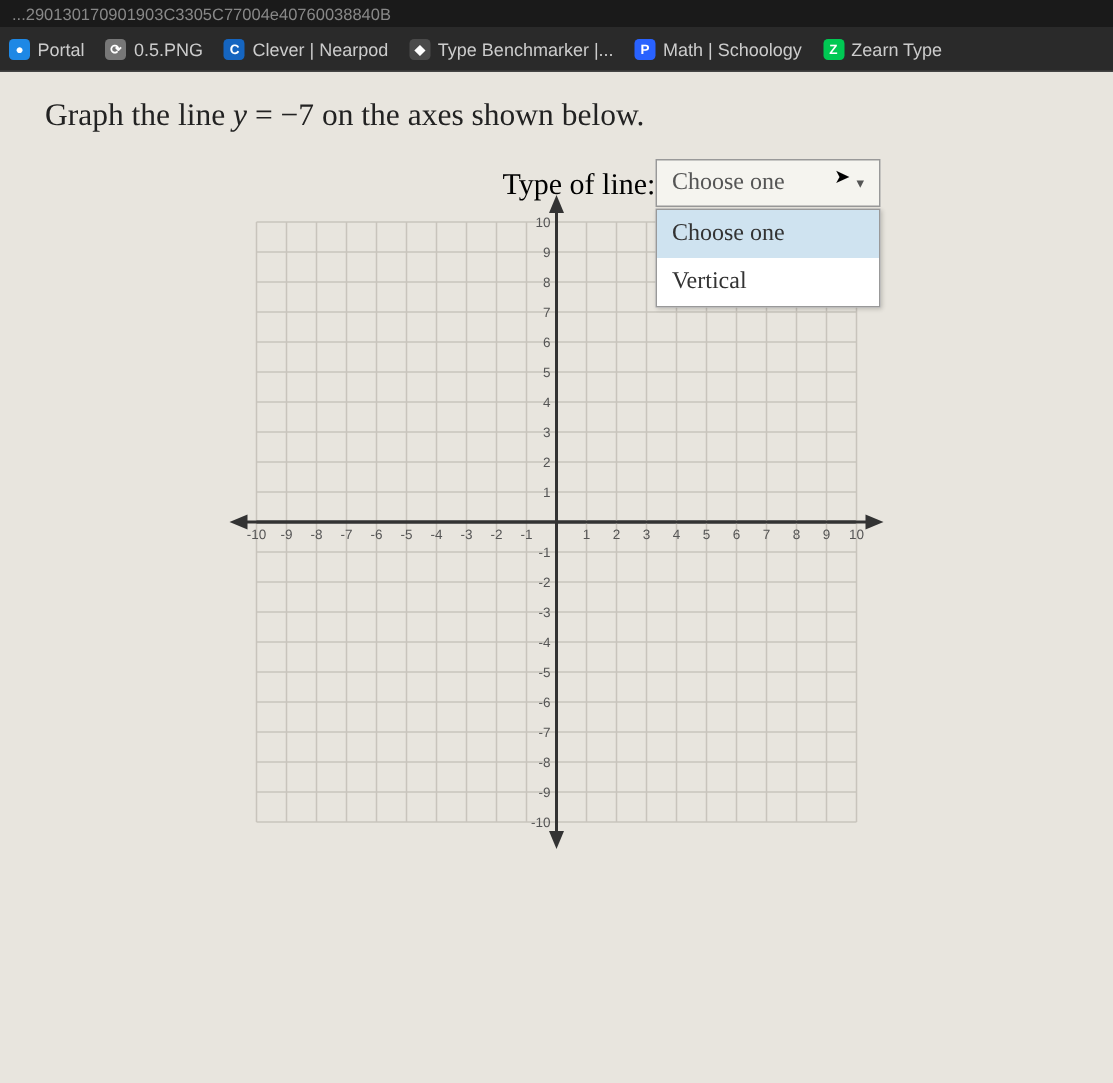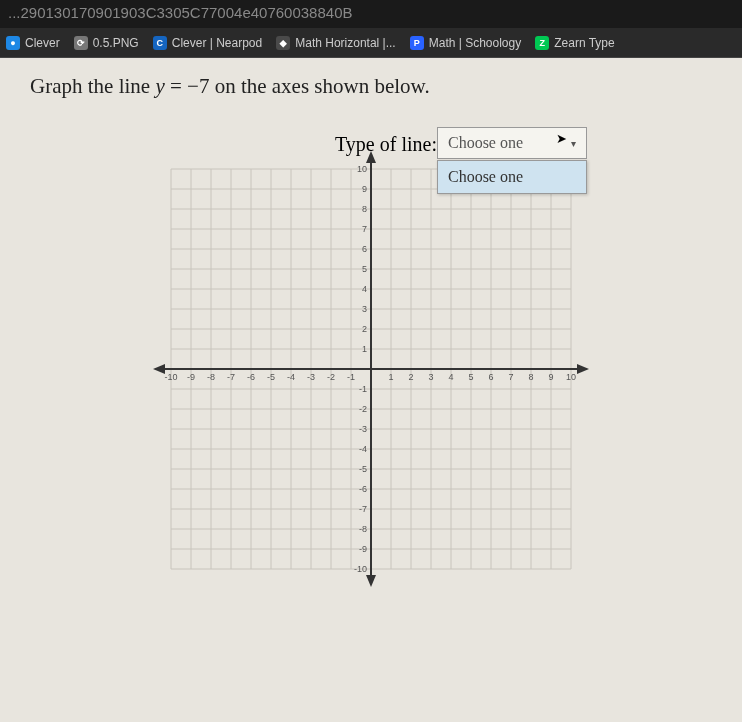--- a/index.html
+++ b/index.html
@@ -1,22 +1,22 @@
 <!DOCTYPE html>
 <html><head>
 <meta charset="utf-8">
 <style>
 * { margin: 0; padding: 0; box-sizing: border-box; }
 body { width: 742px; height: 722px; background: #d8d3cc; font-family: Georgia, serif; overflow: hidden; }
-.url-bar { background: #1a1a1a; color: #888; font-family: Arial, sans-serif; font-size: 15px; padding: 4px 8px; height: 28px; overflow: hidden; white-space: nowrap; }
+.url-bar { background: #1a1a1a; color: #888; font-family: Arial, sans-serif; font-size: 11px; padding: 4px 8px; height: 18px; overflow: hidden; white-space: nowrap; }
 .bookmarks { background: #2a2a2a; height: 30px; display: flex; align-items: center; padding: 0 6px; gap: 14px; font-family: Arial, sans-serif; font-size: 12px; color: #ccc; border-bottom: 1px solid #444; }
 .bookmark { display: flex; align-items: center; gap: 5px; cursor: pointer; white-space: nowrap; }
 .bm-icon { width: 14px; height: 14px; border-radius: 3px; display: inline-flex; align-items: center; justify-content: center; font-size: 9px; font-weight: bold; color: #fff; }
 .content { background: #e8e5de; padding: 16px 30px; height: 674px; position: relative; }
-.question { font-size: 21px; color: #222; font-family: Georgia, serif; margin-bottom: 28px; }
+.question { font-size: 21px; color: #222; font-family: Georgia, serif; margin-bottom: 17px; }
 .question i { font-style: italic; }
 .row-type { display: flex; align-items: flex-start; justify-content: center; margin-bottom: 0; margin-left: 180px; }
 .type-label { font-size: 20px; padding-top: 6px; }
 .select-box { position: relative; }
 .select-closed { width: 150px; background: #f5f4ef; border: 1px solid #999; padding: 6px 10px; font-size: 16px; color: #555; display: flex; justify-content: space-between; align-items: center; cursor: pointer; }
 .caret { font-size: 10px; }
 .dropdown { position: absolute; top: 33px; left: 0; width: 150px; background: #fff; border: 1px solid #999; z-index: 50; box-shadow: 1px 1px 3px rgba(0,0,0,0.2); }
 .dd-item { padding: 7px 10px; font-size: 16px; color: #333; cursor: pointer; }
 .dd-item.selected { background: #cfe3f0; }
 .cursor-arrow { position: absolute; top: 4px; right: 20px; font-size: 13px; color: #000; pointer-events: none; }
@@ -29,33 +29,33 @@
 .xaxis-label { font-size: 14px; fill: #444; font-style: italic; }
 </style>
 </head>
 <body>
 
 <div class="url-bar">...290130170901903C3305C77004e40760038840B</div>
 
 <div class="bookmarks" id="bookmarks">
     <div class="bookmark">
       <span class="bm-icon" style="background: rgb(30, 136, 229);">●</span>
-      <span>Clever</span>
+      <span>Portal</span>
     </div>
     <div class="bookmark">
       <span class="bm-icon" style="background: rgb(119, 119, 119);">⟳</span>
       <span>0.5.PNG</span>
     </div>
     <div class="bookmark">
       <span class="bm-icon" style="background: rgb(21, 101, 192);">C</span>
       <span>Clever | Nearpod</span>
     </div>
     <div class="bookmark">
       <span class="bm-icon" style="background: rgb(74, 74, 74);">◆</span>
-      <span>Math Horizontal |...</span>
+      <span>Type Benchmarker |...</span>
     </div>
     <div class="bookmark">
       <span class="bm-icon" style="background: rgb(41, 98, 255);">P</span>
       <span>Math | Schoology</span>
     </div>
     <div class="bookmark">
       <span class="bm-icon" style="background: rgb(0, 200, 83);">Z</span>
       <span>Zearn Type</span>
     </div>
   </div>
@@ -68,20 +68,21 @@
   <div class="row-type">
     <div class="type-label">Type of line:</div>
     <div class="select-box">
       <div class="select-closed">
         <span>Choose one</span>
         <span class="cursor-arrow">➤</span>
         <span class="caret">▾</span>
       </div>
       <div class="dropdown" id="dropdown">
           <div class="dd-item selected">Choose one</div>
+          <div class="dd-item">Vertical</div>
         </div>
     </div>
   </div>
 
   <div class="graph-wrap">
     <svg class="grid" viewBox="0 0 440 460" id="gridsvg">
         <line x1="20" y1="30" x2="20" y2="430" class=""></line>
         <line x1="20" y1="30" x2="420" y2="30" class=""></line>
         <line x1="40" y1="30" x2="40" y2="430" class=""></line>
         <line x1="20" y1="50" x2="420" y2="50" class=""></line>

